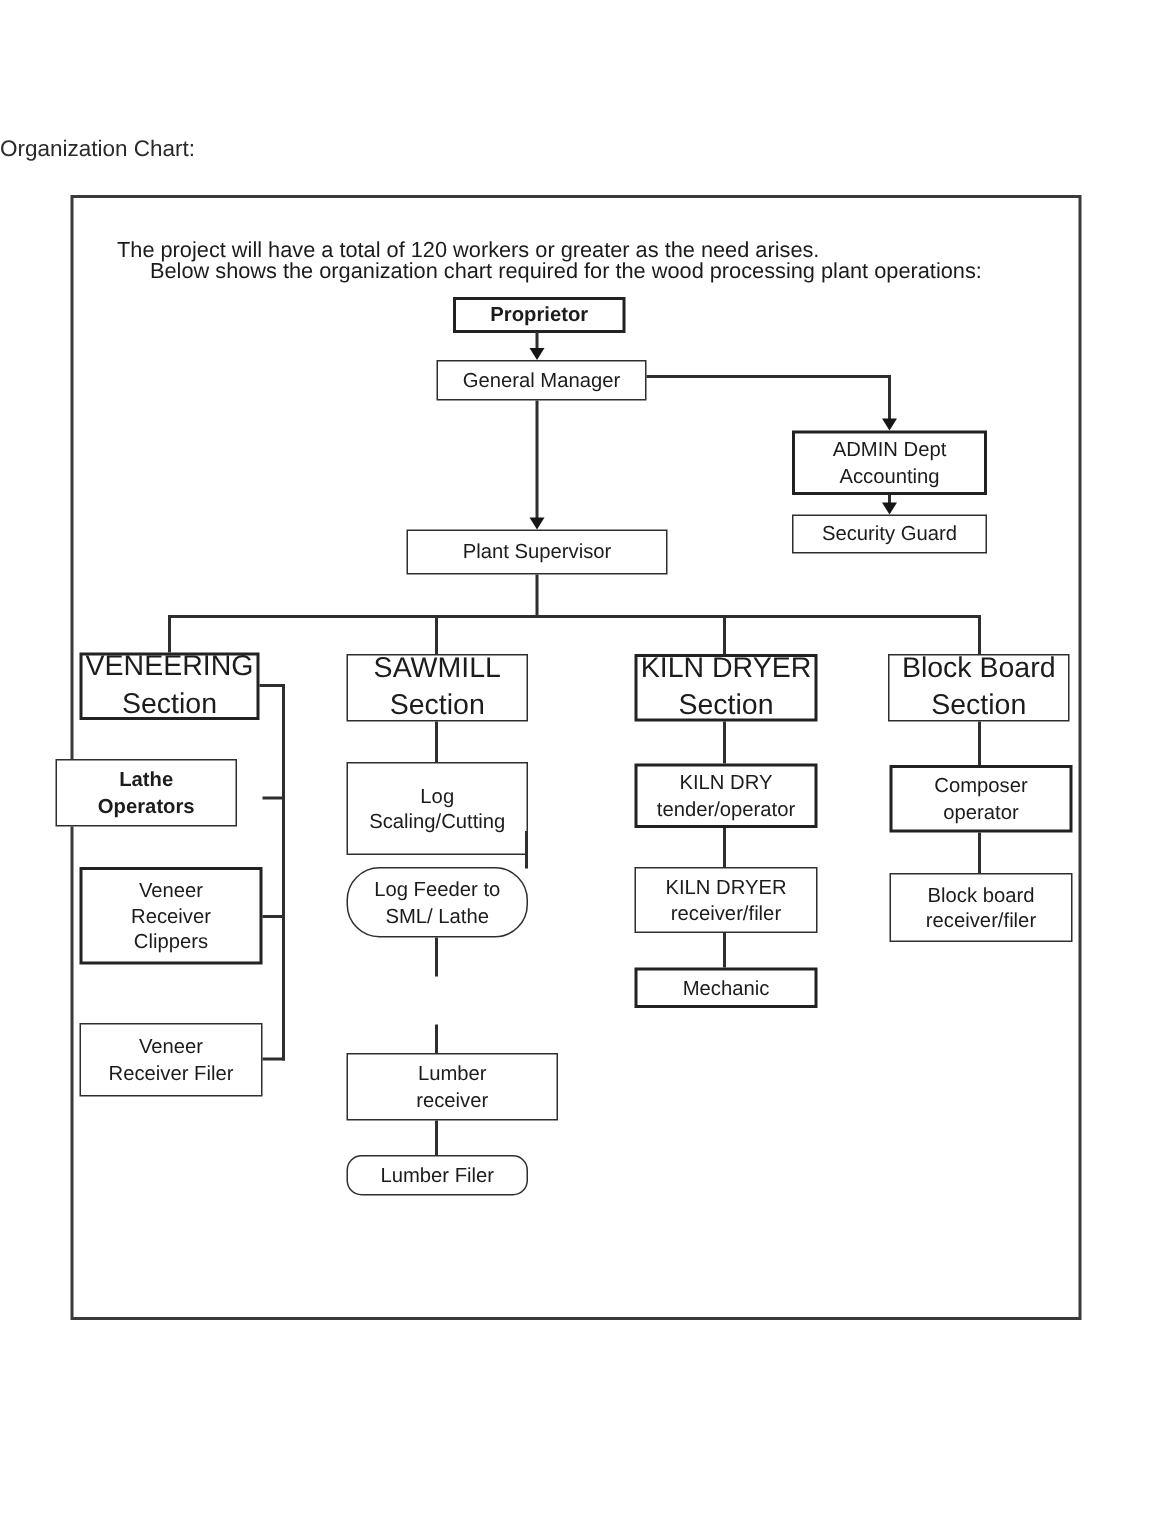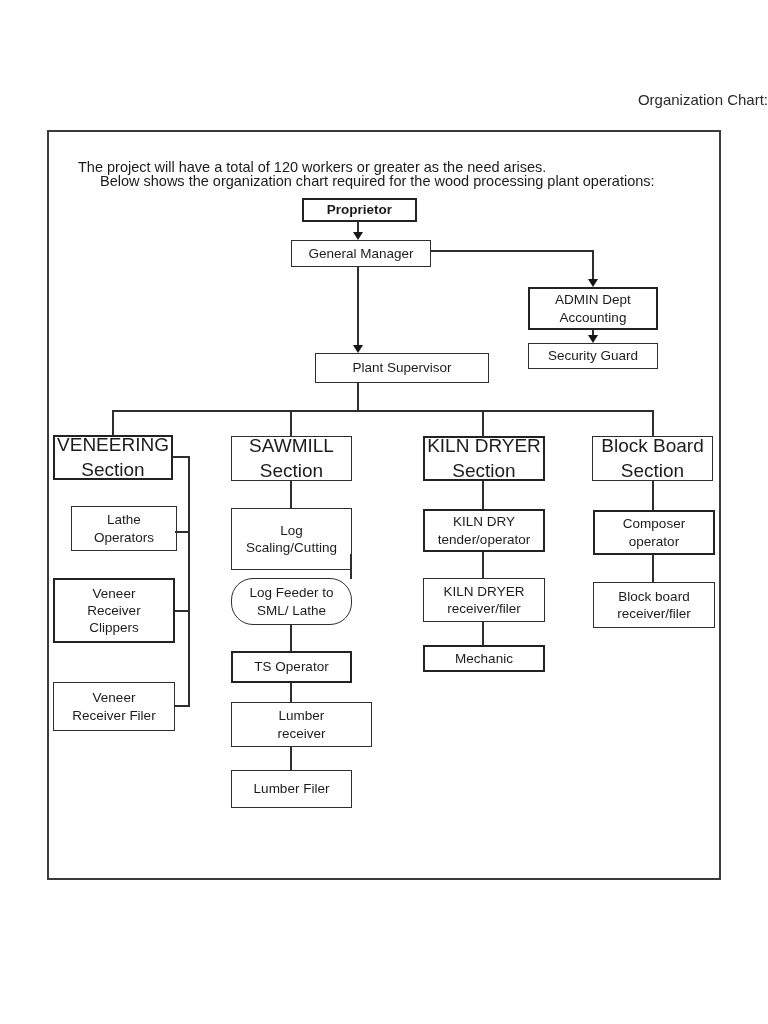--- a/index.html
+++ b/index.html
@@ -7,21 +7,21 @@
     position:relative;
     width:768px; height:1024px;
     margin:0 auto;
     background:#ffffff;
     font-family:"Liberation Sans", sans-serif;
     color:#1b1b1b;
     overflow:hidden;
   }
   .doc-title {
     position:absolute; top:91px; left:0; right:0;
-    text-align:right;
+    text-align:left;
     font-size:15px; color:#2a2a2a;
   }
   .frame {
     position:absolute; left:47px; top:130px;
     width:674px; height:750px;
     border:2px solid #3a3a3a;
     box-sizing:border-box;
     background:#ffffff;
   }
   .intro1 { position:absolute; left:78px;  top:139px; font-size:14.5px;margin-top:20px; }
@@ -59,47 +59,46 @@
   <div class="frame"></div>
 
   <div class="intro1">The project will have a total of 120 workers or greater as the need arises.</div>
   <div class="intro2">Below shows the organization chart required for the wood processing plant operations:</div>
 
   <div class="node bold heavy" style="left:302px;top:198px;width:115px;height:24px;">Proprietor</div>
   <div class="node" style="left:291px;top:240px;width:140px;height:27px;">General Manager</div>
   <div class="node heavy" style="left:528px;top:287px;width:130px;height:43px;">ADMIN Dept
 Accounting</div>
   <div class="node" style="left:528px;top:343px;width:130px;height:26px;">Security Guard</div>
-  <div class="node" style="left:271px;top:353px;width:174px;height:30px;margin-left:44px;">Plant Supervisor</div>
+  <div class="node" style="left:271px;top:353px;width:174px;height:30px;">Plant Supervisor</div>
 
   <div class="node sect heavy" style="left:53px;top:435px;width:120px;height:45px;">VENEERING
 Section</div>
   <div class="node sect" style="left:231px;top:436px;width:121px;height:45px;">SAWMILL
 Section</div>
   <div class="node sect heavy" style="left:423px;top:436px;width:122px;height:45px;">KILN DRYER
 Section</div>
   <div class="node sect" style="left:592px;top:436px;width:121px;height:45px;">Block Board
 Section</div>
 
-  <div class="node" style="left:71px;top:506px;width:106px;height:45px;">Lathe
+  <div class="node" style="left:37px;top:506px;width:121px;height:45px;font-weight:bold;">Lathe
 Operators</div>
   <div class="node heavy" style="left:53px;top:578px;width:122px;height:65px;">Veneer
 Receiver
 Clippers</div>
   <div class="node" style="left:53px;top:682px;width:122px;height:49px;">Veneer
 Receiver Filer</div>
 
   <div class="node" style="left:231px;top:508px;width:121px;height:62px;">Log
 Scaling/Cutting</div>
   <div class="node" style="left:231px;top:578px;width:121px;height:47px;border-radius:22px;">Log Feeder to
 SML/ Lathe</div>
-  <div class="node heavy" style="left:231px;top:651px;width:121px;height:32px;">TS Operator</div>
   <div class="node" style="left:231px;top:702px;width:141px;height:45px;">Lumber
 receiver</div>
-  <div class="node" style="left:231px;top:770px;width:121px;height:38px;">Lumber Filer</div>
+  <div class="node" style="left:231px;top:770px;width:121px;height:27px;border-radius:10px;">Lumber Filer</div>
 
   <div class="node heavy" style="left:423px;top:509px;width:122px;height:43px;">KILN DRY
 tender/operator</div>
   <div class="node" style="left:423px;top:578px;width:122px;height:44px;">KILN DRYER
 receiver/filer</div>
   <div class="node heavy" style="left:423px;top:645px;width:122px;height:27px;">Mechanic</div>
 
   <div class="node heavy" style="left:593px;top:510px;width:122px;height:45px;">Composer
 operator</div>
   <div class="node" style="left:593px;top:582px;width:122px;height:46px;">Block board

